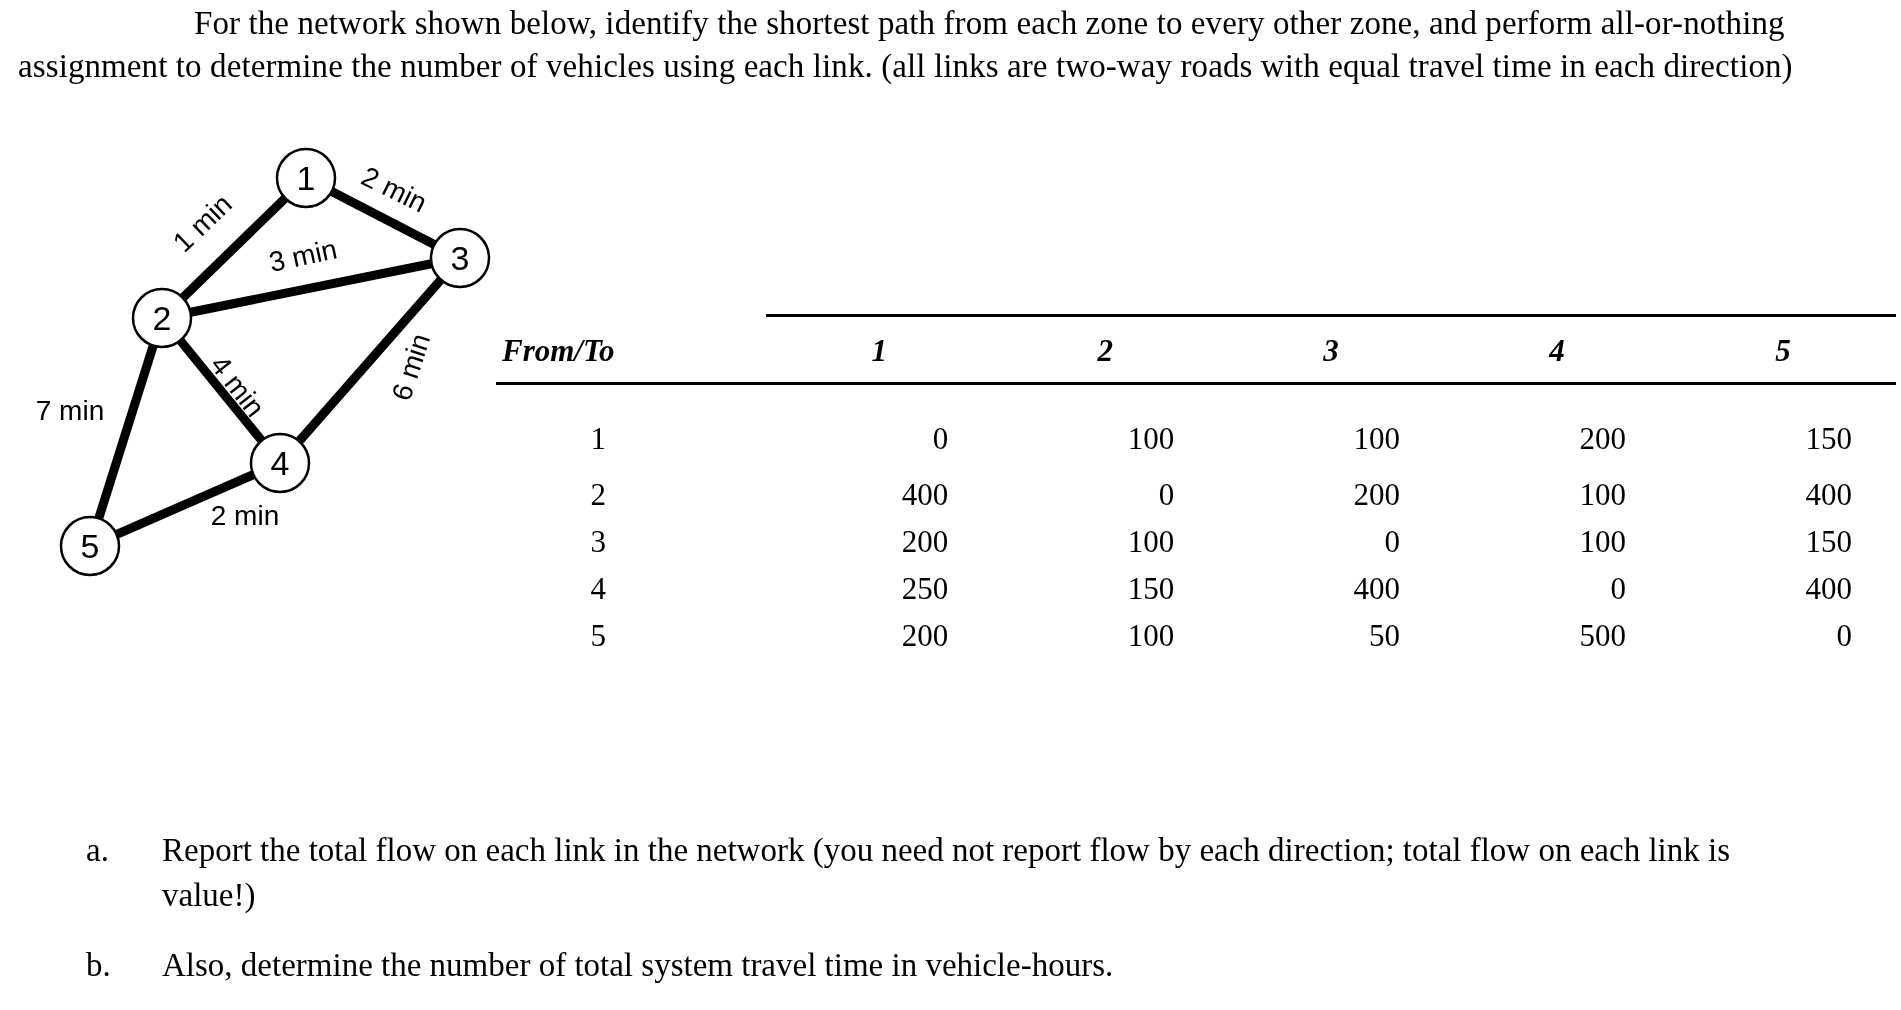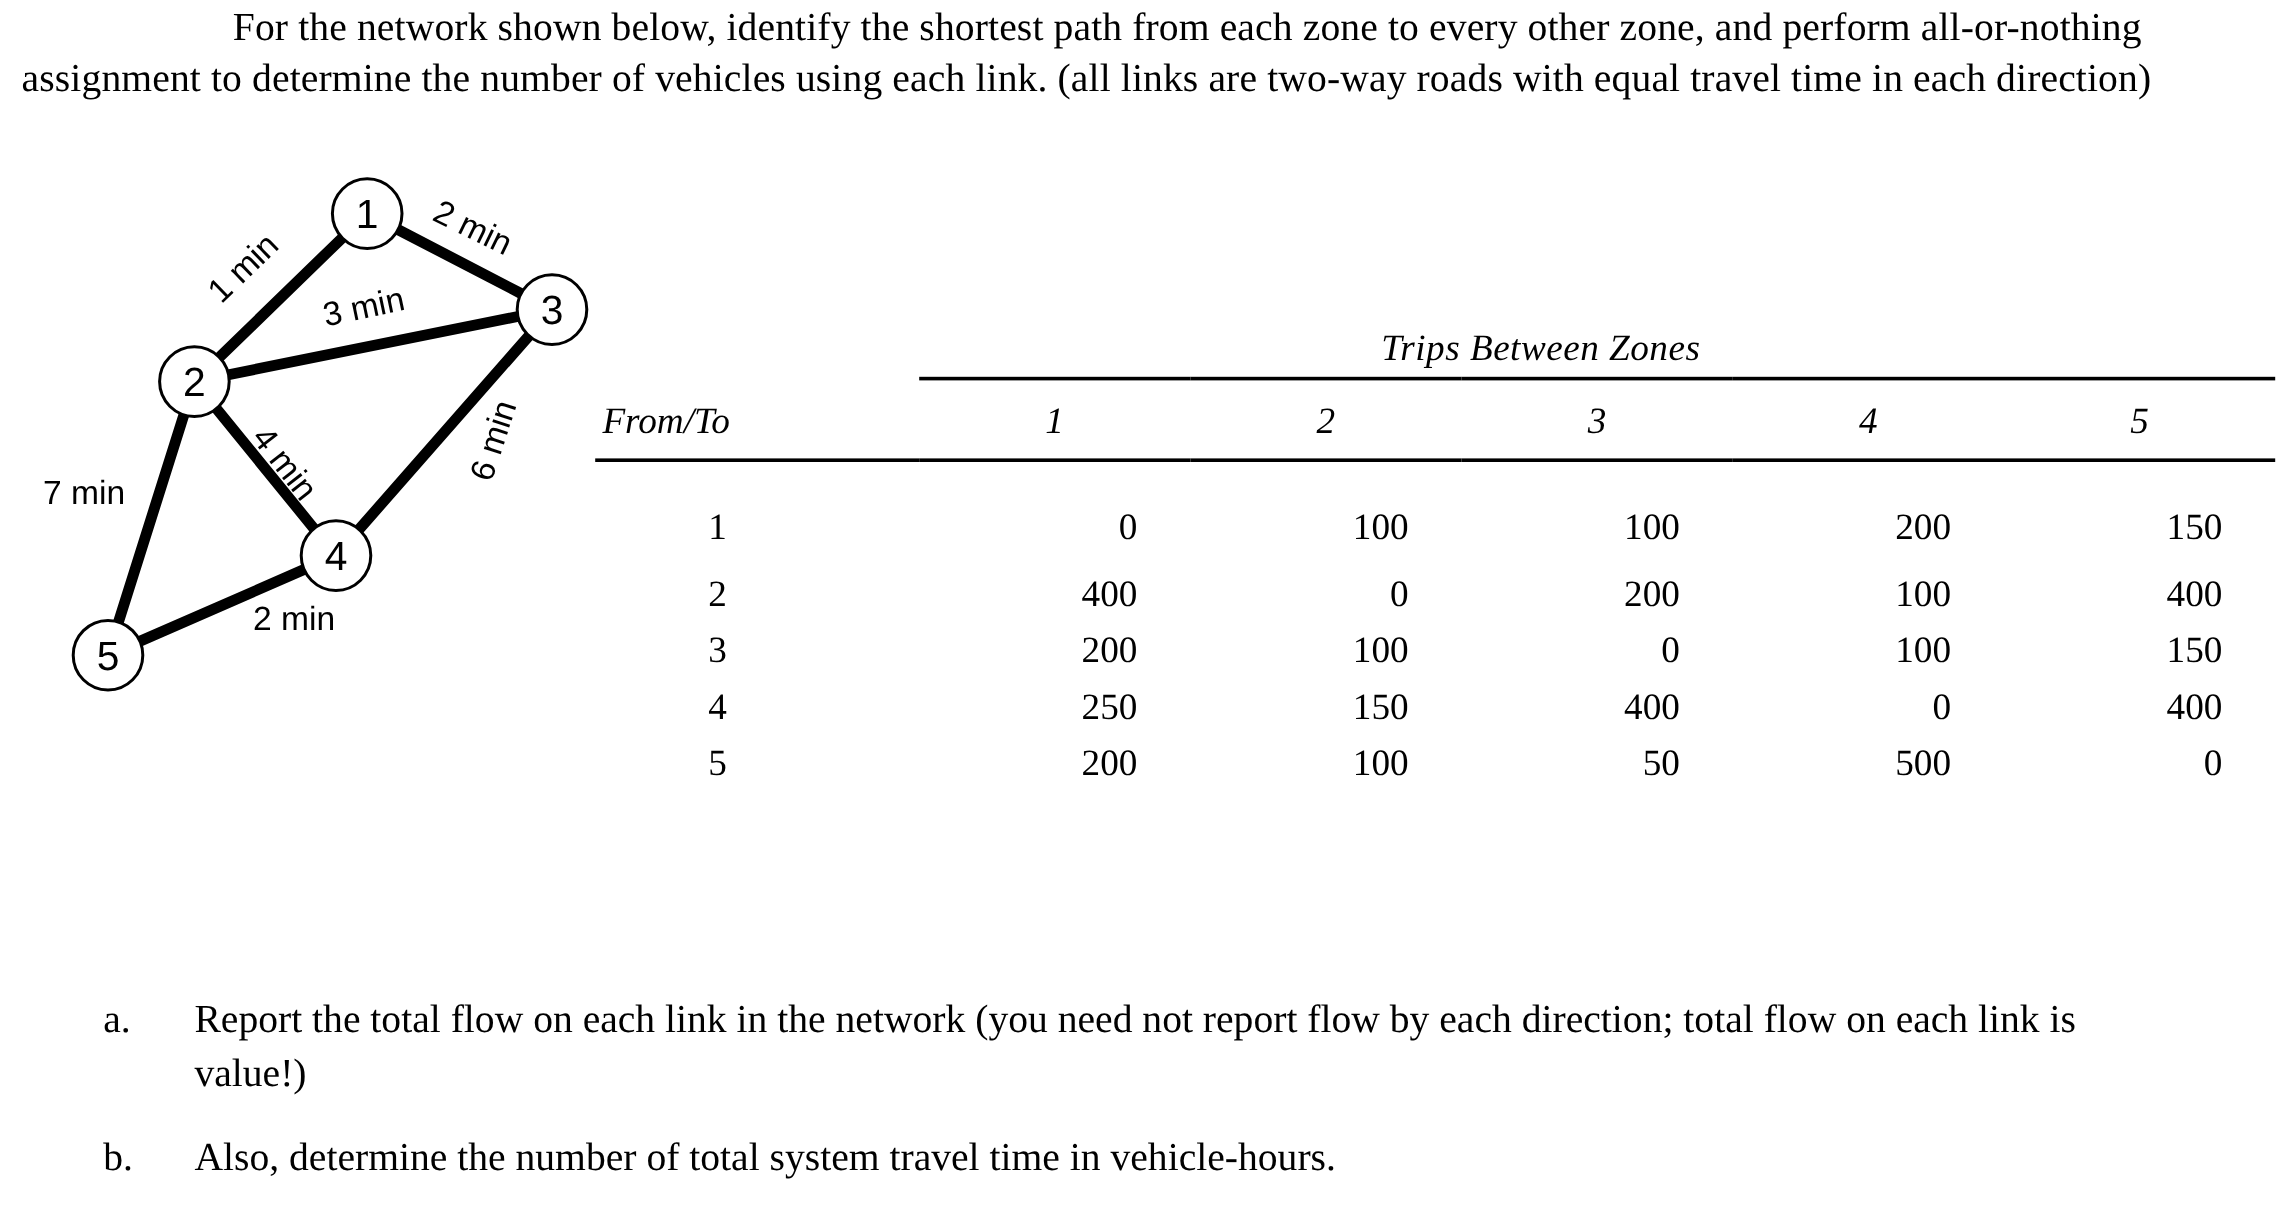--- a/index.html
+++ b/index.html
@@ -73,21 +73,21 @@
     border-collapse: collapse;
     width: 1400px;
     font-size: 31px;
   }
   table.trips th, table.trips td {
     padding: 0;
     margin: 0;
   }
   table.trips thead th {
     font-style: italic;
-    font-weight: normal;
+    font-weight: bold;
     height: 62px;
     vertical-align: middle;
   }
   table.trips thead th.corner {
     text-align: left;
     padding-left: 6px;
     width: 220px;
   }
   table.trips thead th.colnum {
     text-align: center;
@@ -191,23 +191,20 @@
         <text x="305" y="125" text-anchor="middle" font-family="&quot;Liberation Sans&quot;, sans-serif" font-size="28" fill="#000" transform="rotate(-12 305 125)">3 min</text>
         <text x="420" y="230" text-anchor="middle" font-family="&quot;Liberation Sans&quot;, sans-serif" font-size="28" fill="#000" transform="rotate(-72 420 230)">6 min</text>
         <text x="230" y="252" text-anchor="middle" font-family="&quot;Liberation Sans&quot;, sans-serif" font-size="28" fill="#000" transform="rotate(52 230 252)">4 min</text>
         <text x="70" y="280" text-anchor="middle" font-family="&quot;Liberation Sans&quot;, sans-serif" font-size="28" fill="#000" transform="rotate(0 70 280)">7 min</text>
         <text x="245" y="385" text-anchor="middle" font-family="&quot;Liberation Sans&quot;, sans-serif" font-size="28" fill="#000" transform="rotate(0 245 385)">2 min</text>
       </g>
   </svg>
 </div>
 
 <div id="trips-table-block">
-  <div id="trips-caption">
-    <span id="trips-caption-inner">Trips Between Zones</span>
-  </div>
 
   <table class="trips">
     <thead>
       <tr class="rule-row">
         <td></td>
         <td class="ruled"></td>
         <td class="ruled"></td>
         <td class="ruled"></td>
         <td class="ruled"></td>
         <td class="ruled"></td>

